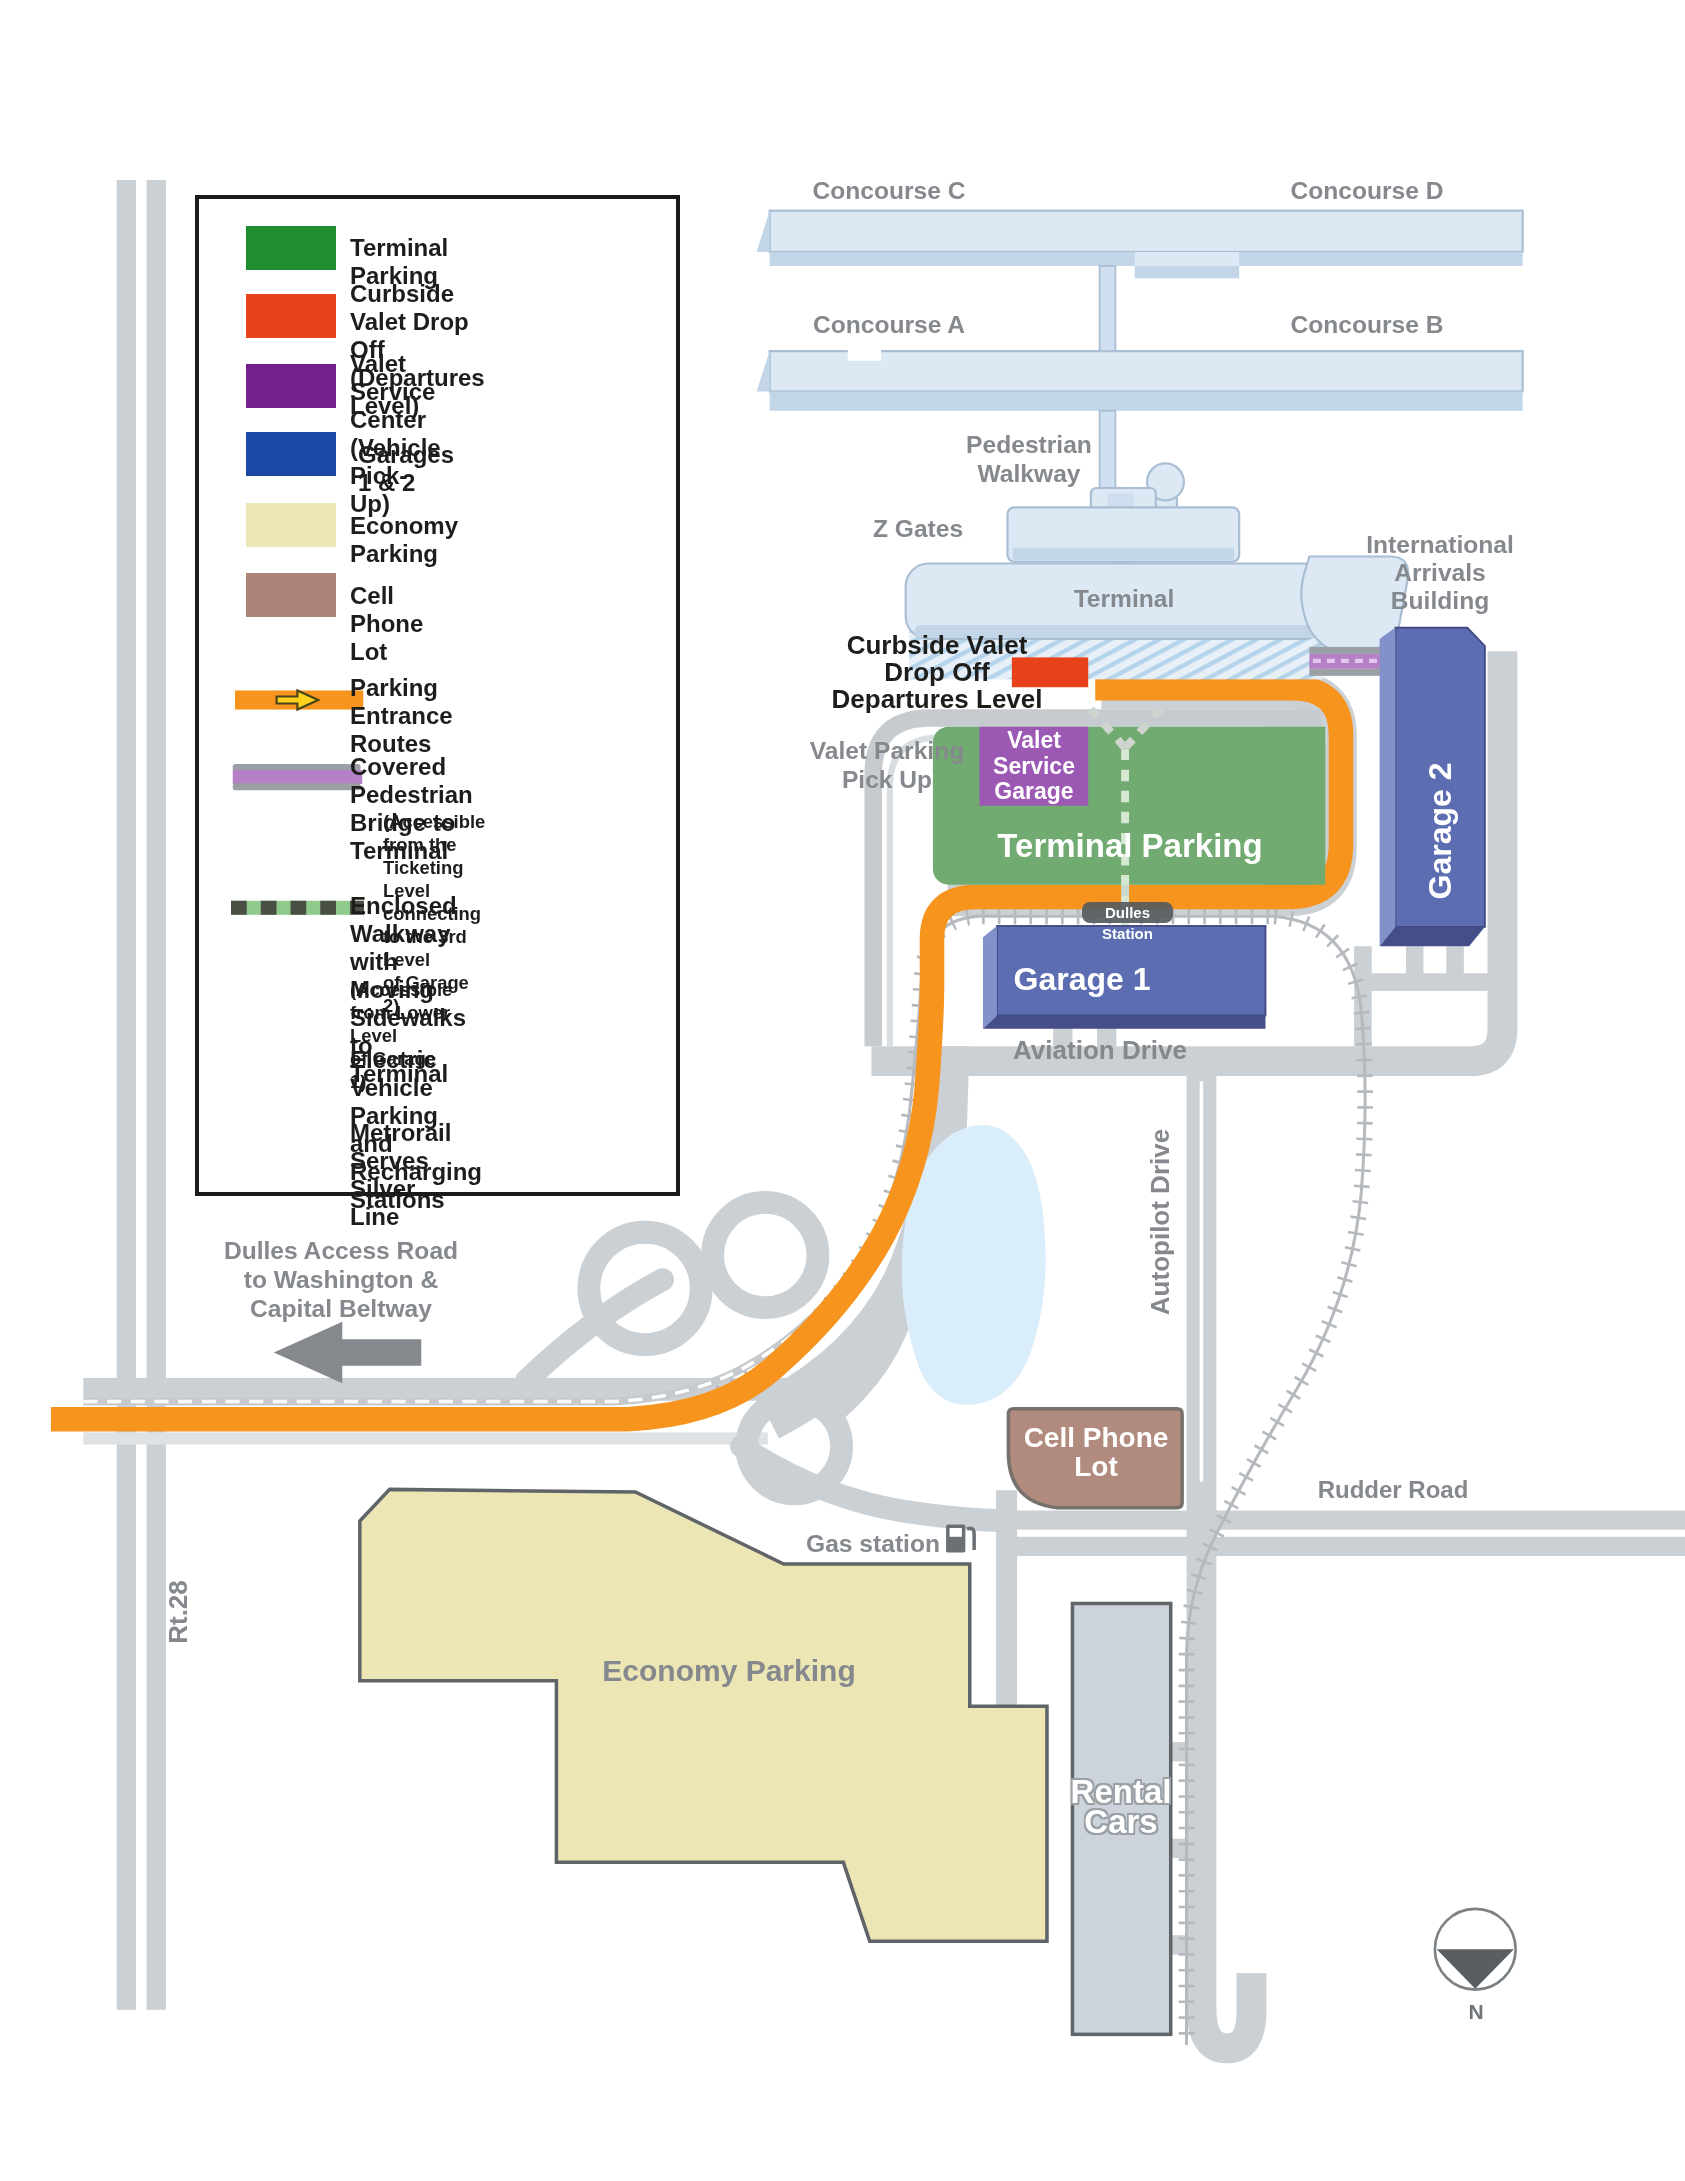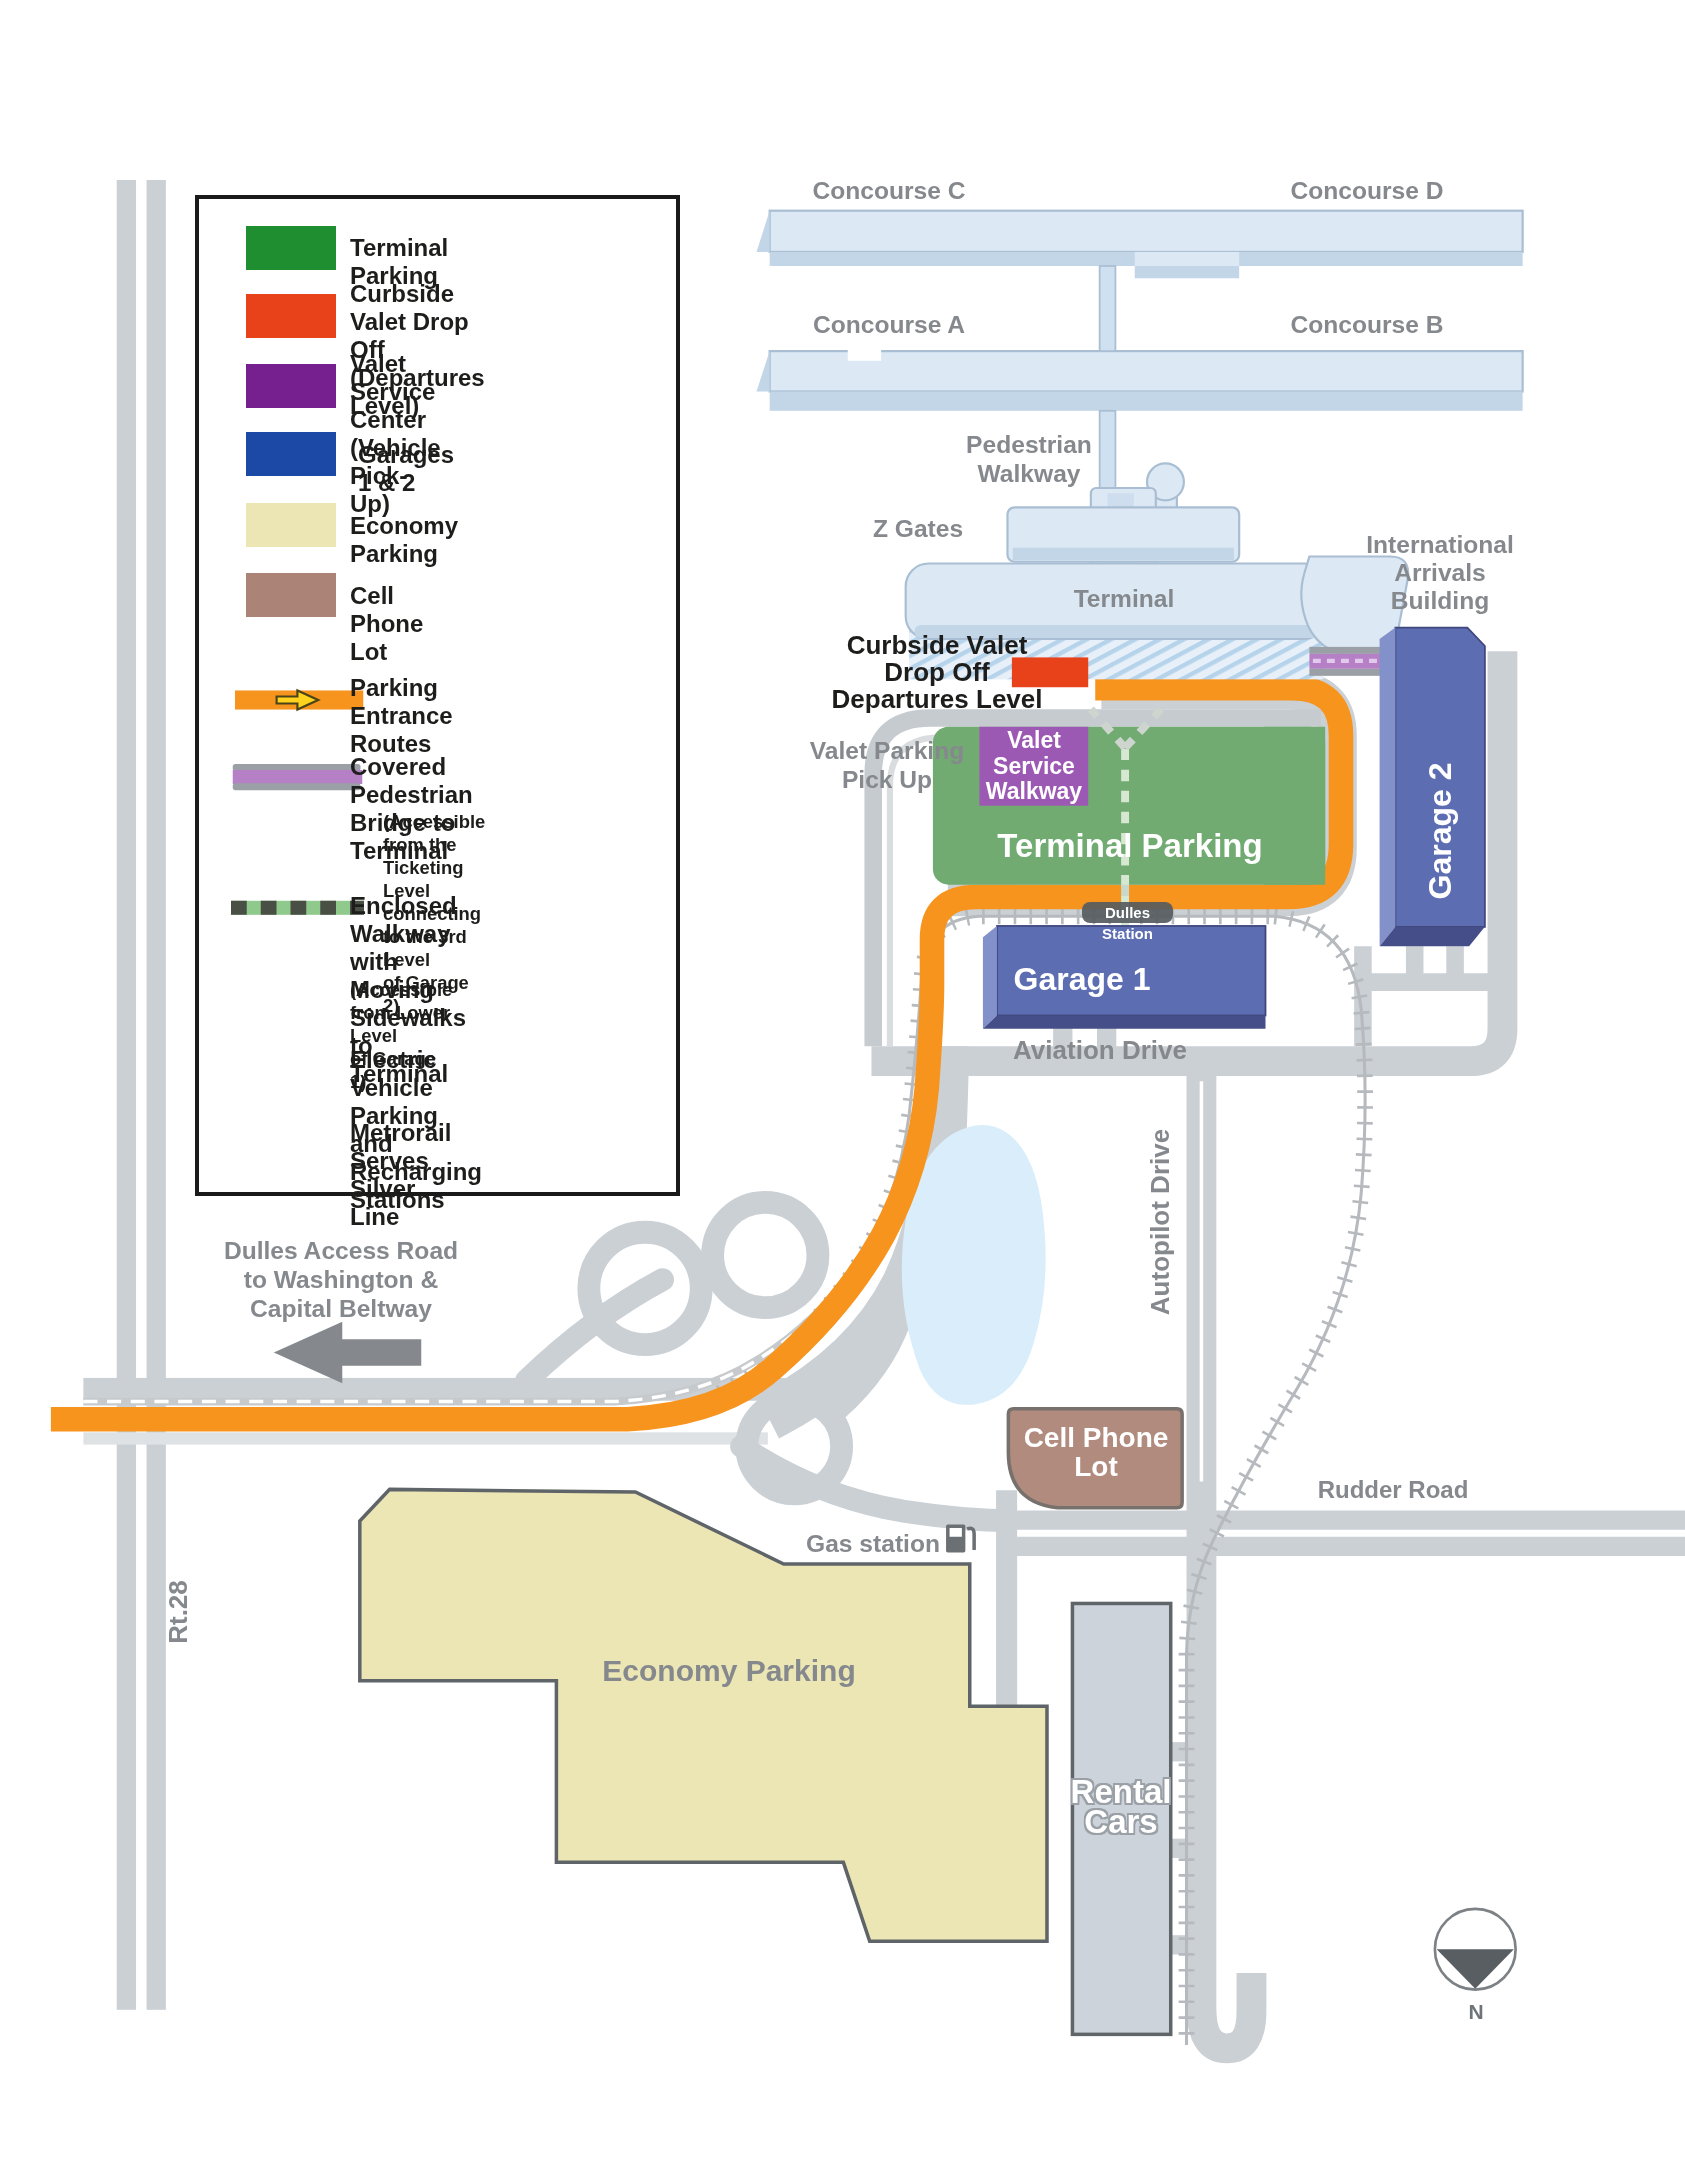--- a/index.html
+++ b/index.html
@@ -211,21 +211,21 @@
 <div class="lbl" style="left:1440px;top:573px;line-height:28px;">International
 Arrivals
 Building</div>
 <div class="lbl black" style="left:937px;top:672px;font-size:26px;line-height:27px;">Curbside Valet
 Drop Off
 Departures Level</div>
 <div class="lbl" style="left:887px;top:765px;">Valet Parking
 Pick Up</div>
 <div class="lbl white" style="left:1034px;top:766px;font-size:23px;line-height:25.5px;">Valet
 Service
-Walkway</div>
+Garage</div>
 <div class="lbl white" style="left:1130px;top:845px;font-size:33px;">Terminal Parking</div>
 <div class="lbl white" style="left:1082px;top:973px;font-size:32px;margin-top:6px;">Garage 1</div>
 <div class="lbl white rot" style="left:1440px;top:831px;font-size:32px;">Garage 2</div>
 <div class="station-box">Dulles Station</div>
 <div class="lbl" style="left:1100px;top:1050px;font-size:26px;">Aviation Drive</div>
 <div class="lbl rot" style="left:1160px;top:1222px;font-size:26px;">Autopilot Drive</div>
 <div class="lbl" style="left:341px;top:1279px;">Dulles Access Road
 to Washington &amp;
 Capital Beltway</div>
 <div class="lbl rot" style="left:178px;top:1612px;font-size:26px;">Rt.28</div>

